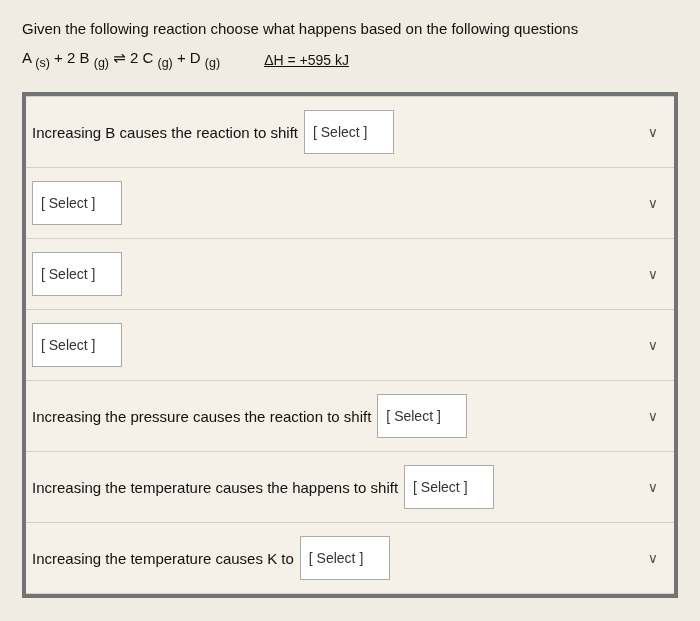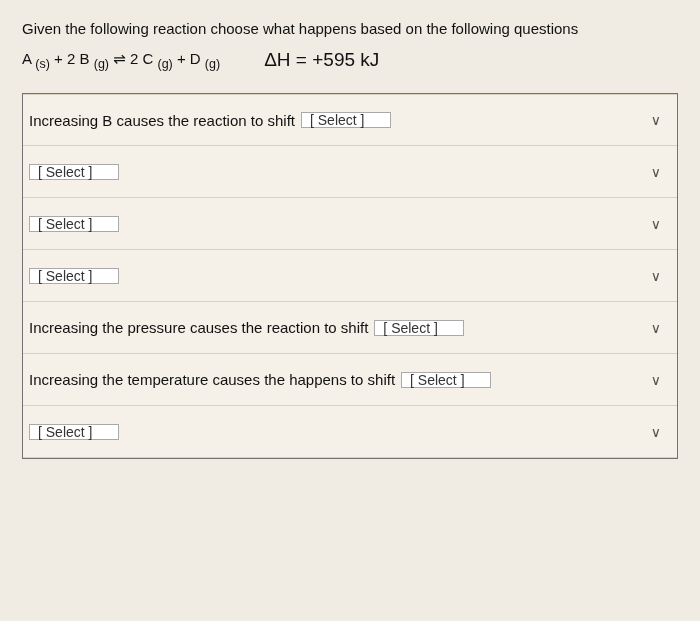--- a/index.html
+++ b/index.html
@@ -30,21 +30,22 @@
       gap: 44px;
       margin-bottom: 22px;
       font-size: 15px;
     }
 
     .equation {
       font-size: 15px;
     }
 
     .enthalpy {
-      font-size: 19px;
+      font-size: 14px;
+      text-decoration: underline;
     }
 
     .question-row {
       display: flex;
       align-items: center;
       justify-content: space-between;
       background-color: #f5f0e8;
       border-bottom: 1px solid #d8d0c0;
       padding: 13px 10px 13px 6px;
       min-height: 52px;
@@ -70,33 +71,33 @@
     .select-box {
       display: inline-flex;
       align-items: center;
       border: 1px solid #aaa;
       background: #fff;
       padding: 3px 8px;
       font-size: 14px;
       color: #333;
       cursor: pointer;
       min-width: 90px;
-      height: 16px;
+      height: 44px;
     }
 
     .chevron-icon {
       color: #555;
       font-size: 14px;
       cursor: pointer;
       padding: 0 6px;
       flex-shrink: 0;
     }
 
     .questions-section {
-      border: 1px solid #737373;
+      border: 4px solid #737373;
       background: #f97316;
     }
   </style>
 </head>
 <body>
 
 <p class="intro-text">Given the following reaction choose what happens based on the following questions</p>
 
 <div class="equation-row">
   <span class="equation">
@@ -140,17 +141,18 @@
     </div>
     <div class="question-row">
       <div class="row-left">
         <span class="question-text">Increasing the temperature causes the happens to shift</span>
         <span class="select-box">[ Select ]</span>
       </div>
       <span class="chevron-icon">∨</span>
     </div>
     <div class="question-row">
       <div class="row-left">
+        <span class="question-text">Increasing the temperature causes K to</span>
         <span class="select-box">[ Select ]</span>
       </div>
       <span class="chevron-icon">∨</span>
     </div>
   </div>
 
 </body></html>

